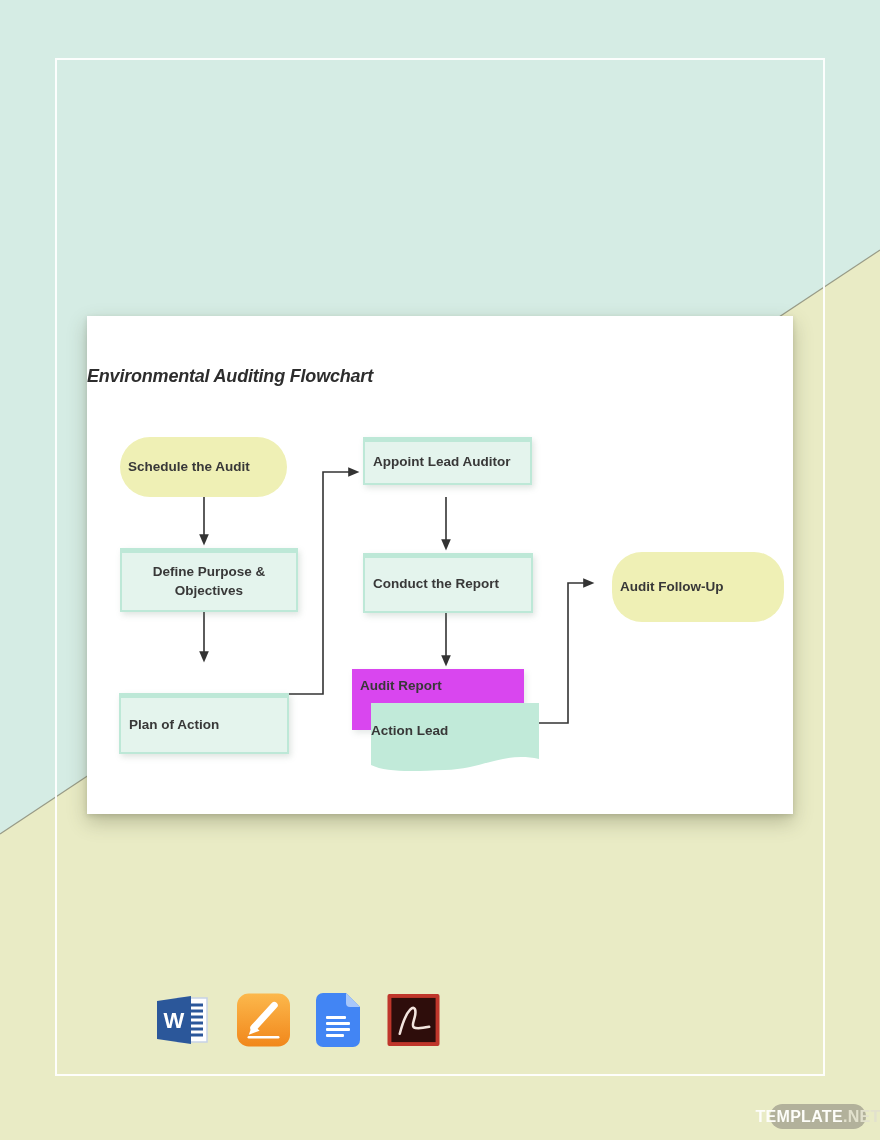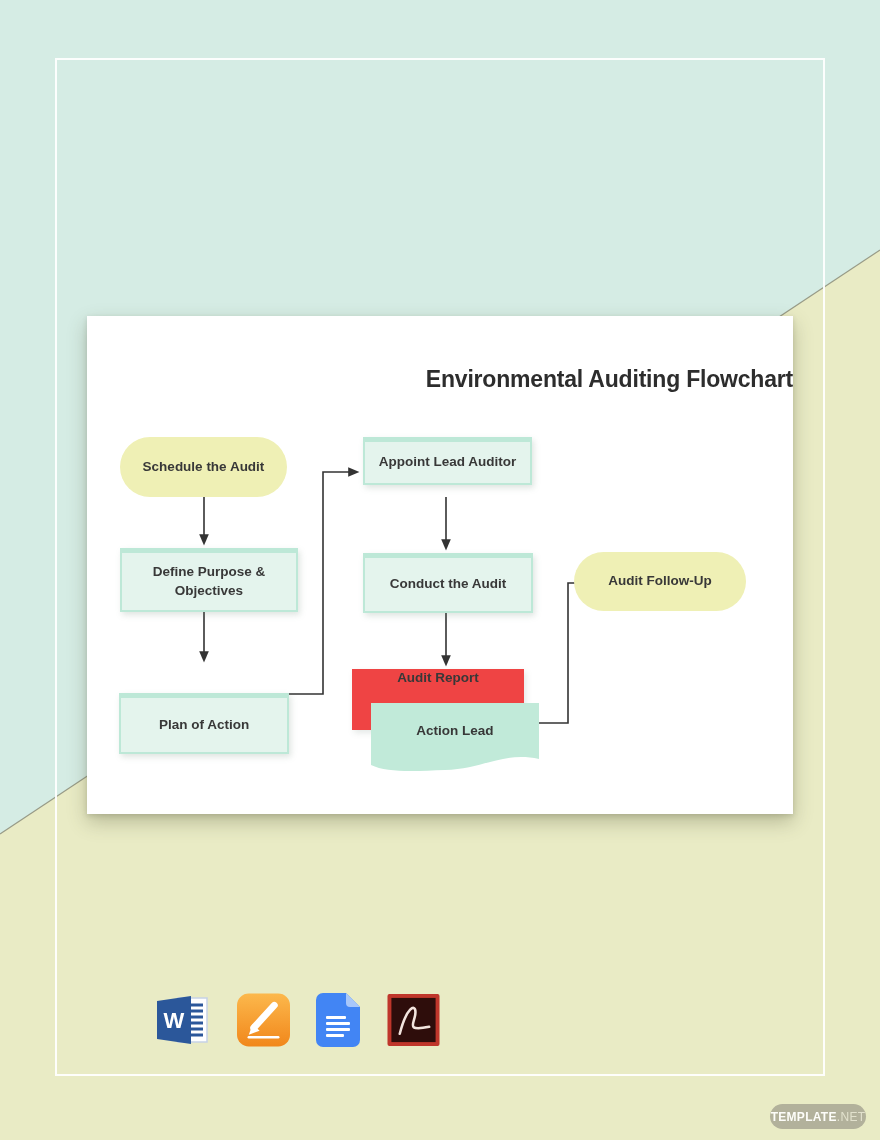--- a/index.html
+++ b/index.html
@@ -12,54 +12,54 @@
   .frame{
     position:absolute;left:55px;top:58px;width:770px;height:1018px;
     border:2px solid rgba(255,255,255,0.92);box-sizing:border-box;pointer-events:none;
   }
   .card{
     position:absolute;left:87px;top:316px;width:706px;height:498px;
     background:#ffffff;
     box-shadow:0 8px 18px rgba(80,85,55,0.32),0 2px 5px rgba(80,85,55,0.18);
   }
   .card-title{
-    position:absolute;left:0;top:50px;width:100%;text-align:right;
-    font-size:23px;font-weight:bold;color:#2d2d2d;letter-spacing:-0.2px;
+    position:absolute;left:0;top:50px;width:100%;text-align:left;
+    font-size:18px;font-weight:bold;color:#2d2d2d;letter-spacing:-0.2px;font-style:italic;
   }
   .node{
     position:absolute;box-sizing:border-box;
-    display:flex;align-items:center;justify-content:center;text-align:center;
+    display:flex;align-items:center;text-align:center;
     font-size:13.5px;font-weight:bold;color:#383838;line-height:1.35;
     padding:0 8px;
   }
   .terminator{background:#eff0b5;border-radius:30px;}
   .process{
     background:#e4f4ed;
     border:2px solid #bde8d7;border-top-width:5px;
     box-shadow:2px 3px 6px rgba(110,135,120,0.22);
   }
   .card-shape{
-    background:#ef4444;
+    background:#d946ef;
     box-shadow:2px 3px 6px rgba(110,135,120,0.18);
-    align-items:flex-start;padding-top:0;
+    align-items:flex-start;padding-top:8px;
   }
   .doc-shape{padding:0;background:transparent;}
   .doc-bg{position:absolute;left:0;top:0;width:100%;height:100%;}
   .doc-label{position:relative;z-index:1;padding-bottom:16px;}
   .arrows{position:absolute;left:0;top:0;width:706px;height:498px;pointer-events:none;}
   .arrows line,.arrows polyline{stroke:#333333;stroke-width:1.6;fill:none;}
   .fmt-icon{position:absolute;display:block;}
   .watermark{
     position:absolute;left:770px;top:1104px;width:96px;height:25px;
     background:#b2b19b;border-radius:13px;
     display:flex;align-items:center;justify-content:center;
-    font-size:12px;letter-spacing:0.3px;color:#ffffff;
+    font-size:16px;letter-spacing:0.3px;color:#ffffff;
   }
   .watermark .bold{font-weight:bold;color:#fdfdf9;}
-  .watermark .light{font-weight:normal;color:#e2e1cd;}
+  .watermark .light{font-weight:bold;color:#e2e1cd;}
 </style>
 </head>
 <body>
 
 <svg class="bg-svg" viewBox="0 0 880 1140">
   <rect x="0" y="0" width="880" height="1140" fill="#d5ece4"></rect>
   <polygon points="0,834 880,250 880,1140 0,1140" fill="#e9ebc5"></polygon>
   <line x1="0" y1="834" x2="880" y2="250" stroke="#80806e" stroke-width="1.2" opacity="0.75"></line>
 </svg>
 
@@ -93,35 +93,35 @@
 
   <div class="node process" style="left:32px;top:350px;width:170px;height:61px;margin-top:27px;">
     <span>Plan of Action</span>
   </div>
 
   <div class="node process" style="left:276px;top:121px;width:169px;height:48px;">
     <span>Appoint Lead Auditor</span>
   </div>
 
   <div class="node process" style="left:276px;top:237px;width:170px;height:60px;">
-    <span>Conduct the Audit</span>
+    <span>Conduct the Report</span>
   </div>
 
   <div class="node card-shape" style="left:265px;top:353px;width:172px;height:61px;">
     <span>Audit Report</span>
   </div>
 
   <div class="node doc-shape" style="left:284px;top:387px;width:168px;height:72px;">
     <svg class="doc-bg" viewBox="0 0 168 72" preserveAspectRatio="none">
       <path d="M0 0 L168 0 L168 56 C133 48 112 66 74 67 C45 68 16 70 0 62 Z" fill="#c1ead9"></path>
     </svg>
     <span class="doc-label">Action Lead</span>
   </div>
 
-  <div class="node terminator" style="left:487px;top:236px;width:172px;height:59px;">
+  <div class="node terminator" style="left:525px;top:236px;width:172px;height:70px;">
     <span>Audit Follow-Up</span>
   </div>
 
 </div>
 
 <svg class="fmt-icon" style="left:155px;top:994px;" width="56" height="52" viewBox="0 0 56 52">
   <rect x="23" y="4" width="29" height="44" fill="#ffffff" stroke="#c6d2e6" stroke-width="1.5"></rect>
   <g stroke="#2b579a" stroke-width="3">
     <line x1="27" y1="11" x2="48" y2="11"></line>
     <line x1="27" y1="17" x2="48" y2="17"></line>

